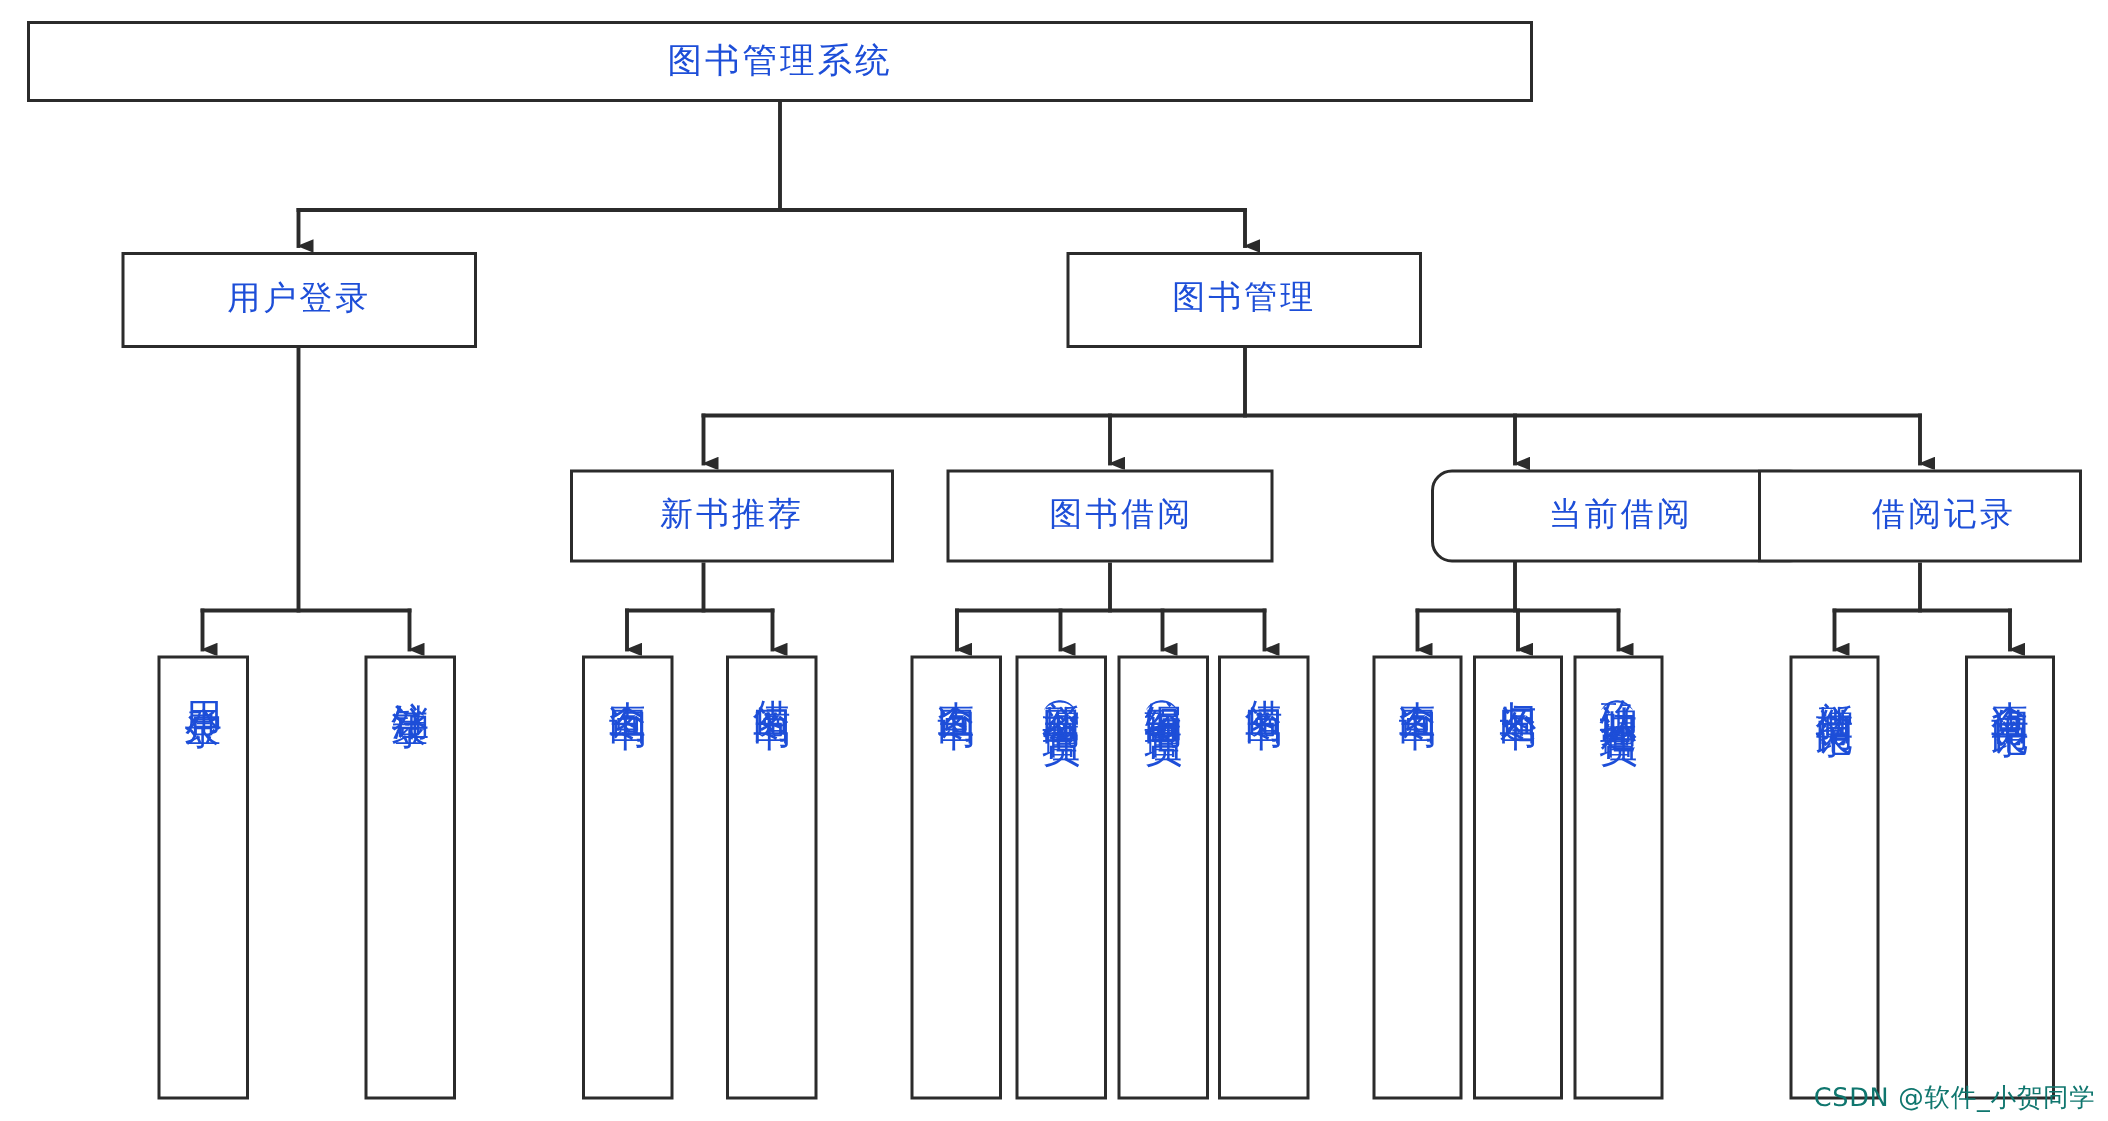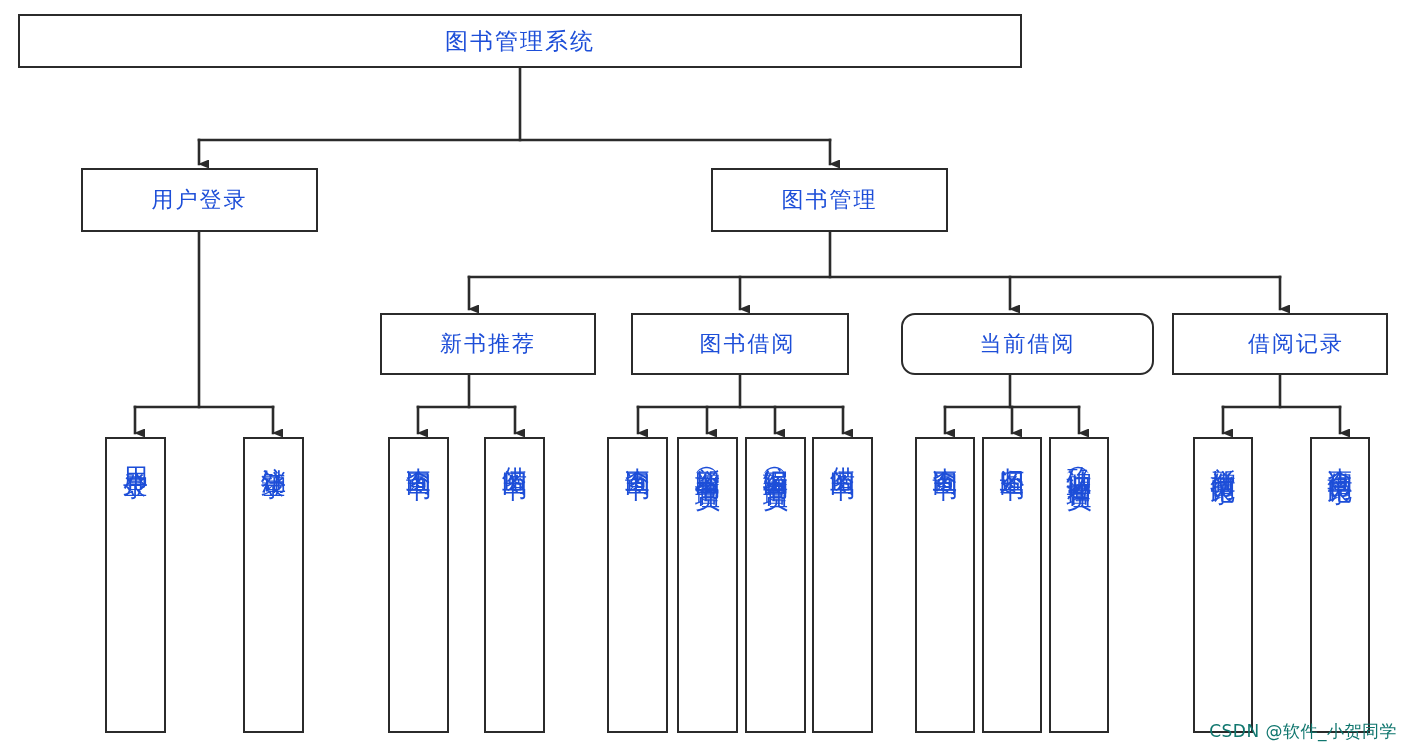--- a/index.html
+++ b/index.html
@@ -133,33 +133,33 @@
   </svg>
 
   <div class="node root horiz" style="left:18px; top:14px; width:1004px; height:54px;">
     <span class="label">图书管理系统</span>
   </div>
 
   <div class="node horiz" style="left:81px; top:168px; width:237px; height:64px;">
     <span class="label">用户登录</span>
   </div>
 
-  <div class="node horiz" style="left:711px; top:168px; width:237px; height:64px;">
+  <div class="node horiz" style="left:711px; top:168px; width:237px; height:64px;font-family:Liberation Mono, monospace;">
     <span class="label">图书管理</span>
   </div>
 
   <div class="node horiz" style="left:380px; top:313px; width:216px; height:62px;">
     <span class="label">新书推荐</span>
   </div>
 
   <div class="node horiz" style="left:631px; top:313px; width:218px; height:62px;padding-left:15px;">
     <span class="label">图书借阅</span>
   </div>
 
-  <div class="node horiz" style="left:901px; top:313px; width:253px; height:62px;border-radius:14px;">
+  <div class="node horiz" style="left:954px; top:313px; width:253px; height:62px;border-radius:14px;">
     <span class="label">当前借阅</span>
   </div>
 
   <div class="node horiz" style="left:1172px; top:313px; width:216px; height:62px;padding-left:32px;">
     <span class="label">借阅记录</span>
   </div>
 
   <div class="node vert" style="left:105px; top:437px; width:61px; height:296px;">
     <span class="label">用户登录</span>
   </div>

